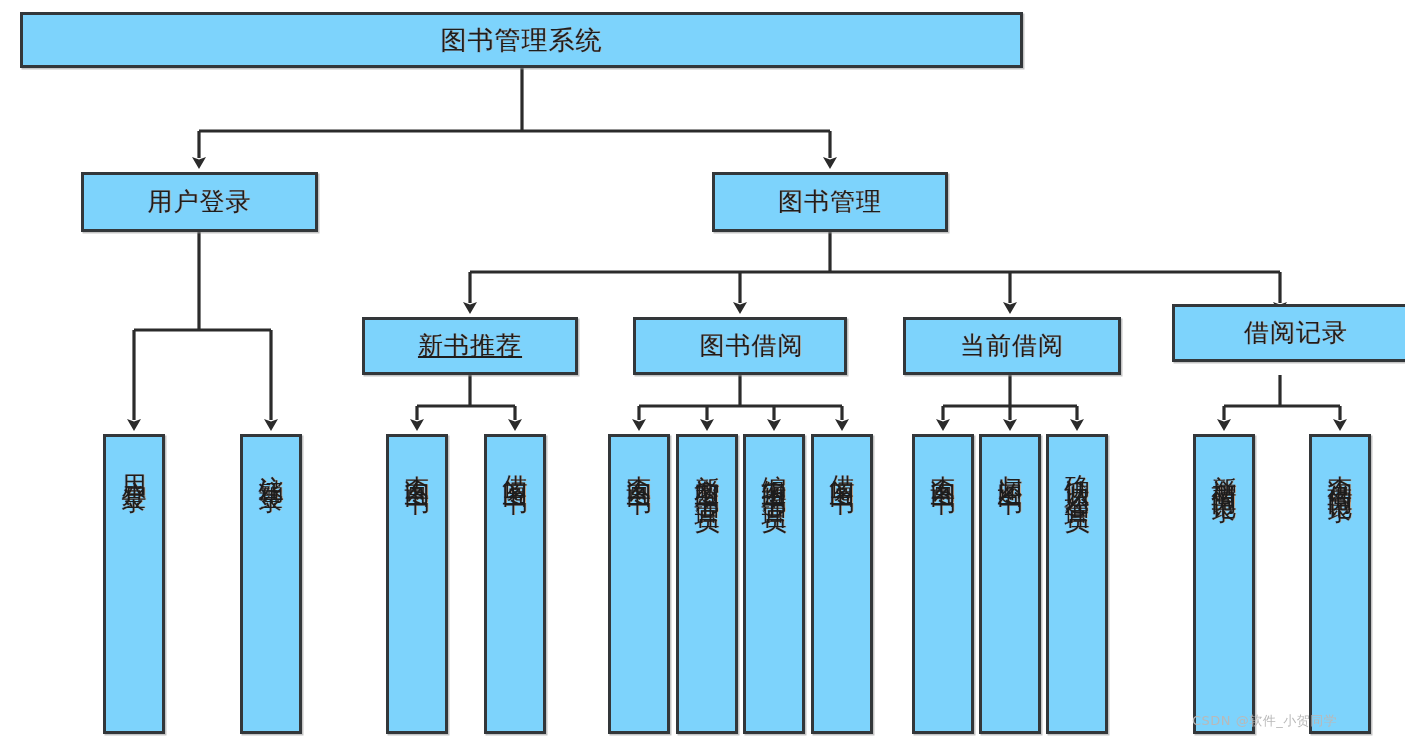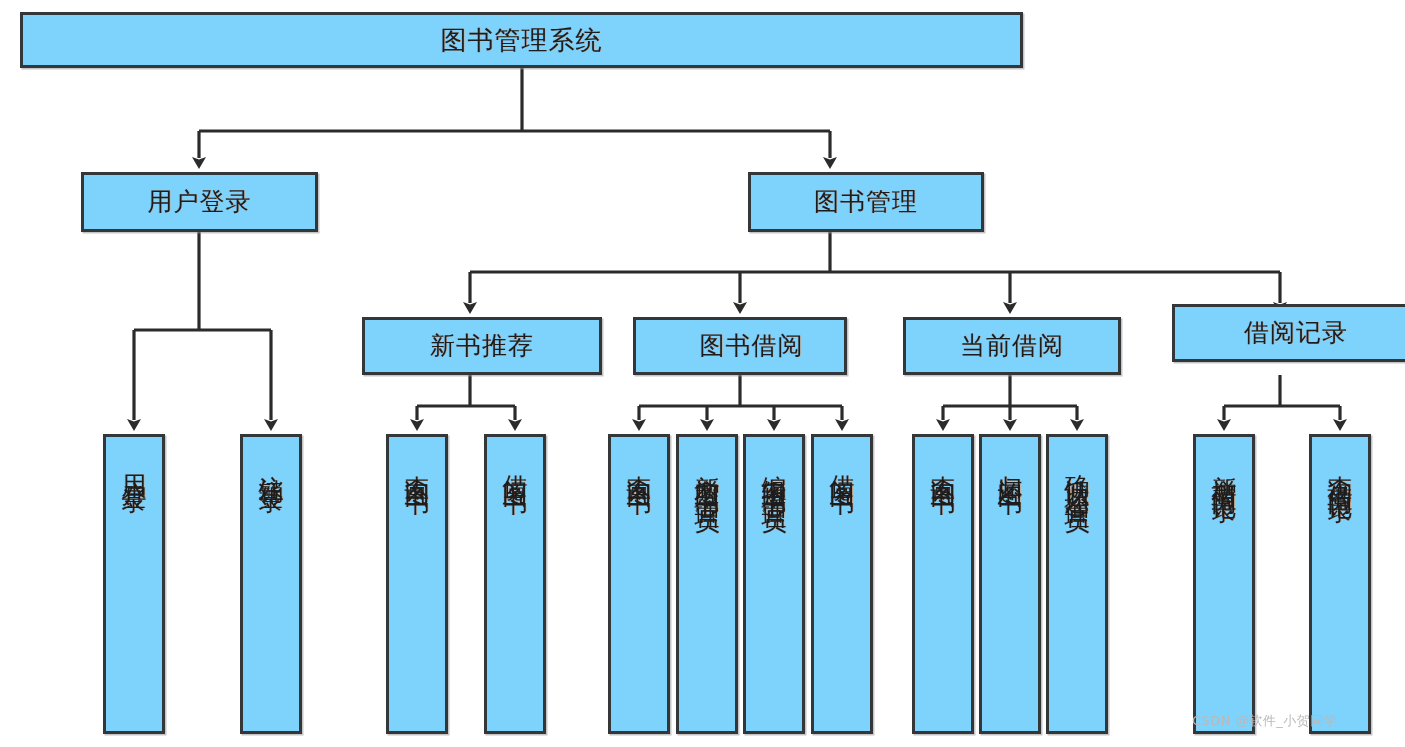--- a/index.html
+++ b/index.html
@@ -124,25 +124,25 @@
     </g>
   </svg>
 
   <div class="node h" id="n-root" style="left:20px;top:12px;width:1003px;height:56px;">
     <span class="lbl">图书管理系统</span>
   </div>
 
   <div class="node h" style="left:81px;top:172px;width:237px;height:60px;">
     <span class="lbl">用户登录</span>
   </div>
-  <div class="node h" style="left:712px;top:172px;width:236px;height:60px;margin-left:36px;">
+  <div class="node h" style="left:712px;top:172px;width:236px;height:60px;">
     <span class="lbl">图书管理</span>
   </div>
 
-  <div class="node h" style="left:362px;top:317px;width:240px;height:58px;">
+  <div class="node h" style="left:362px;top:317px;width:216px;height:58px;text-decoration:underline;">
     <span class="lbl">新书推荐</span>
   </div>
   <div class="node h" style="left:633px;top:317px;width:214px;height:58px;padding-left:23px;">
     <span class="lbl">图书借阅</span>
   </div>
   <div class="node h" style="left:903px;top:317px;width:218px;height:58px;">
     <span class="lbl">当前借阅</span>
   </div>
   <div class="node h" style="left:1172px;top:304px;width:248px;height:58px;">
     <span class="lbl">借阅记录</span>

